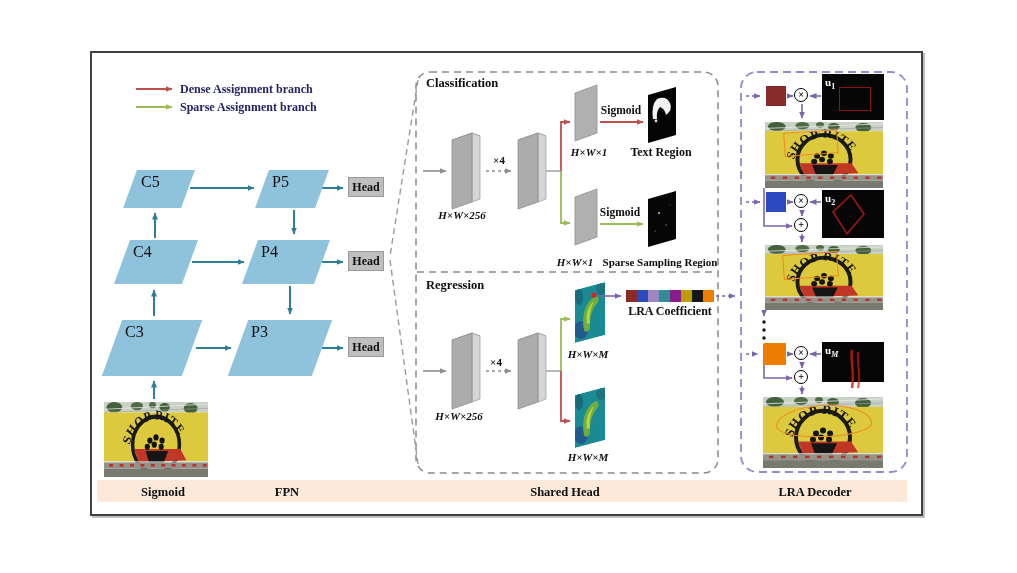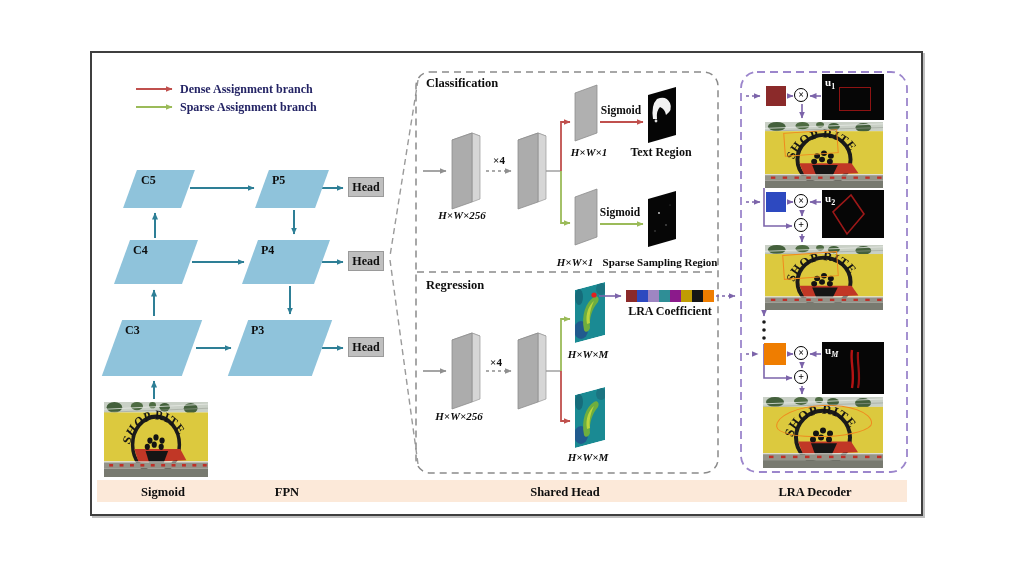--- a/index.html
+++ b/index.html
@@ -2,21 +2,21 @@
 <html><head>
 <meta charset="utf-8">
 <style>
   html,body{margin:0;padding:0;background:#fff;}
   .canvas{position:relative;width:1017px;height:573px;background:#ffffff;
           font-family:"Liberation Serif",serif;overflow:hidden;color:#0d0d0d;}
   .frame{position:absolute;left:90px;top:51px;width:833px;height:465px;box-sizing:border-box;
          border:2px solid #3f3f3f;box-shadow:2px 2px 0 rgba(130,130,130,.5);}
   .overlay{position:absolute;left:0;top:0;z-index:1;}
   .pgram{position:absolute;background:#8fc3db;transform:skewX(-20deg);z-index:1;}
-  .node-label{position:absolute;font-weight:bold;font-size:12px;z-index:2;}
+  .node-label{position:absolute;font-weight:normal;font-size:16px;z-index:2;}
   .head-box{position:absolute;width:36px;height:20px;background:#bfbfbf;border:1px solid #9a9a9a;
             box-sizing:border-box;display:flex;align-items:center;justify-content:center;
             font-weight:bold;font-size:12px;z-index:2;}
   .lbl{position:absolute;transform:translate(-50%,-50%);white-space:nowrap;z-index:5;}
   .tl{position:absolute;white-space:nowrap;z-index:5;}
   .b{font-weight:bold;}
   .i{font-style:italic;}
   .f11{font-size:11px;} .f115{font-size:11.5px;} .f12{font-size:12px;} .f125{font-size:12.5px;}
   .legend-label{position:absolute;transform:translateY(-50%);font-weight:bold;font-size:12px;
                 color:#232364;white-space:nowrap;z-index:5;}
@@ -317,21 +317,21 @@
   <div class="photo" style="left:765px;top:245px;width:118px;height:65px">
     <svg viewBox="0 0 120 72" preserveAspectRatio="none">
         <use href="#sign"></use>
       </svg>
     <div class="ovl-rect" style="left:15%;top:13%;width:45%;height:35%"></div>
   </div>
 
   <div class="sq" style="left: 764px; top: 343px; width: 22px; height: 22px; background: rgb(239, 125, 0);"></div>
   <div class="op" style="left:794px;top:346px">×</div>
   <div class="op" style="left:794px;top:370px">+</div>
-  <div class="uimg" style="left:822px;top:342px;width:62px;height:52px">
+  <div class="uimg" style="left:822px;top:342px;width:62px;height:40px">
     <span class="u-lab"><span>u</span><sub class="i">M</sub></span>
     <svg width="62" height="52" style="position:absolute;left:0;top:0">
       <path d="M30,8 C28,20 33,30 30,46" fill="none" stroke="#d41616" stroke-width="2.4" opacity="0.85"></path>
       <path d="M36,10 C35,22 39,34 36,46" fill="none" stroke="#d41616" stroke-width="2.2" opacity="0.7"></path>
     </svg>
   </div>
   <div class="photo" style="left:763px;top:397px;width:120px;height:71px">
     <svg viewBox="0 0 120 72" preserveAspectRatio="none">
         <use href="#sign"></use>
       </svg>

